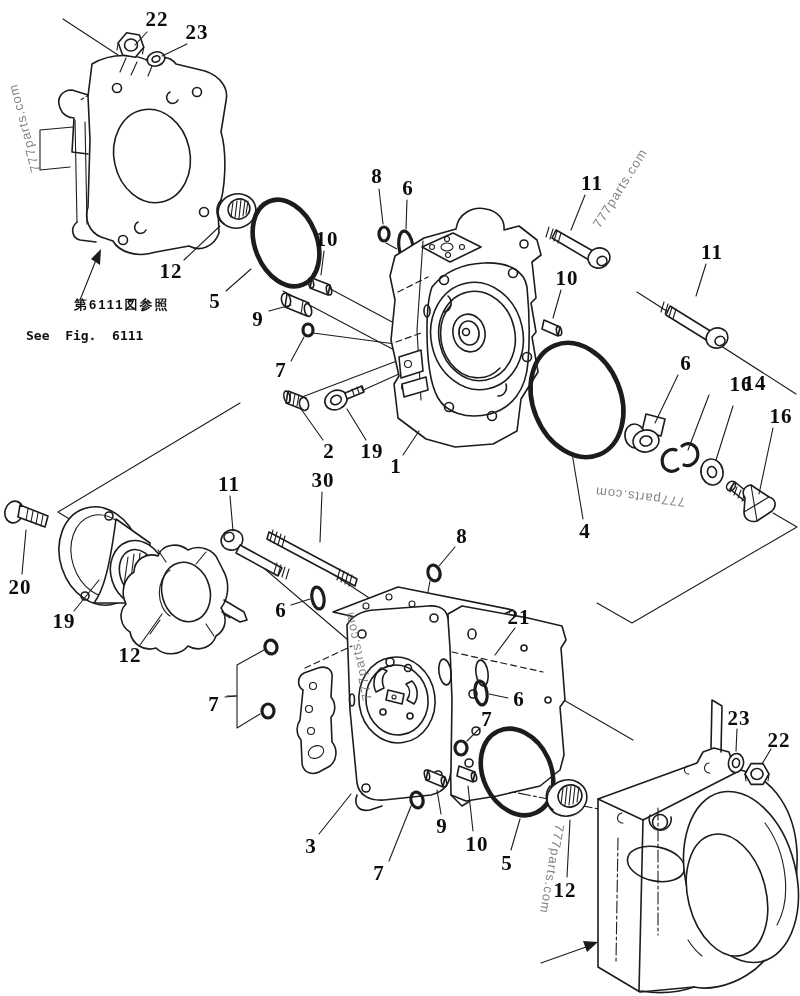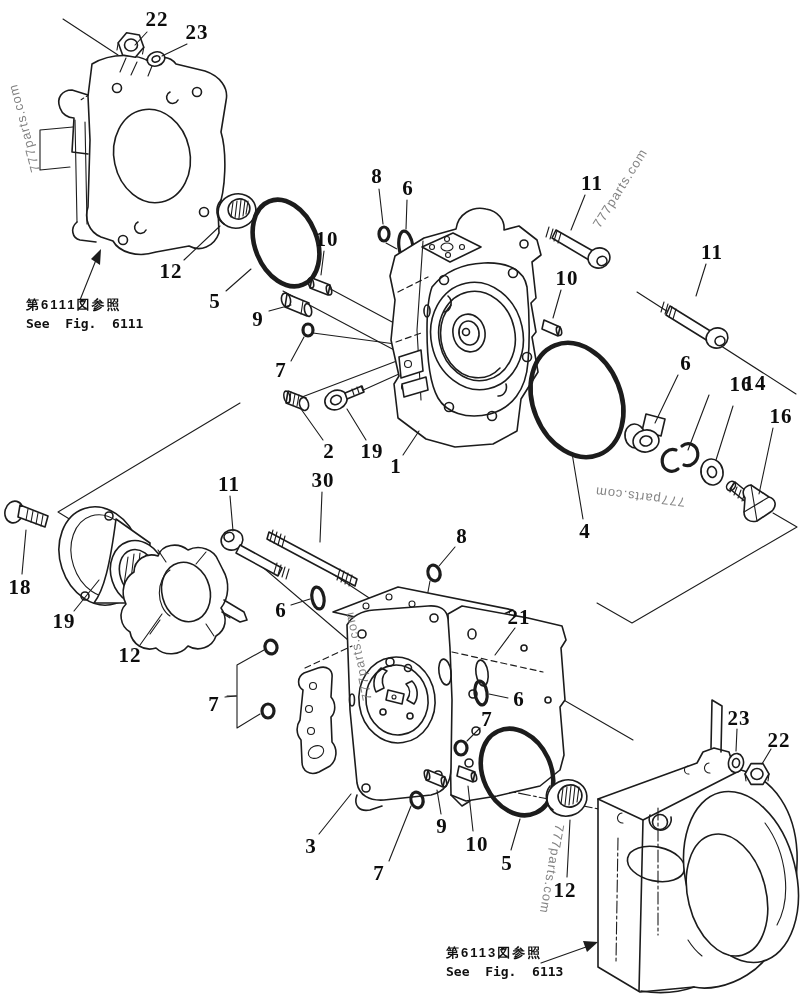--- a/index.html
+++ b/index.html
@@ -13,22 +13,22 @@
   svg .thin{stroke-width:1.1;}
   svg .dash{stroke-dasharray:6 4;stroke-width:1.2;}
   svg .cl{stroke-dasharray:12 3 3 3;stroke-width:1.1;}
   svg .solid{fill:#1c1c1c;stroke:none;}
   .co{position:absolute;transform:translate(-50%,-50%);
       font:700 21px "Liberation Serif",serif;color:#0d0d0d;letter-spacing:1px;white-space:nowrap;}
   .wm{position:absolute;transform:translate(-50%,-50%) rotate(var(--r));
       font:400 13px "Liberation Sans",sans-serif;color:#6e6e6e;opacity:.85;
       letter-spacing:1px;white-space:nowrap;}
   .figref{position:absolute;color:#101010;}
-  .figref .jp{font:700 13px "Liberation Sans",sans-serif;letter-spacing:2px;white-space:pre;}
-  .figref .en{font:700 13px "DejaVu Sans Mono",monospace;white-space:pre;margin-top:2px;}
+  .figref .jp{font:700 13px "Liberation Sans",sans-serif;letter-spacing:2px;white-space:pre;margin-left:48px;}
+  .figref .en{font:700 13px "DejaVu Sans Mono",monospace;white-space:pre;margin-top:14px;}
 </style>
 </head>
 <body>
 
 <div id="stage">
 
 <svg id="art" width="800" height="996" viewBox="0 0 800 996">
 
   <g>
     <path class="thin" d="M63,19 L118,55"></path>
@@ -380,24 +380,20 @@
       <div class="wm" style="left: 620px; top: 188px; --r: -58deg;">777parts.com</div>
       <div class="wm" style="left: 640px; top: 497px; --r: 187deg;">777parts.com</div>
       <div class="wm" style="left: 358px; top: 656px; --r: -102deg;">777parts.com</div>
       <div class="wm" style="left: 552px; top: 869px; --r: 100deg;">777parts.com</div>
     </div>
 
 <div class="figref" id="figref-6111" style="left:26px;top:296px;">
   <div class="jp">第6111図参照</div>
   <div class="en">See  Fig.  6111</div>
 </div>
-<div class="figref" id="figref-6113" style="left:446px;top:944px;">
-  <div class="jp">第6113図参照</div>
-  <div class="en">See  Fig.  6113</div>
-</div>
 
 <div id="labels">
       <div class="co" style="left: 157px; top: 19px;">22</div>
       <div class="co" style="left: 197px; top: 32px;">23</div>
       <div class="co" style="left: 171px; top: 271px;">12</div>
       <div class="co" style="left: 215px; top: 301px;">5</div>
       <div class="co" style="left: 258px; top: 319px;">9</div>
       <div class="co" style="left: 281px; top: 370px;">7</div>
       <div class="co" style="left: 329px; top: 451px;">2</div>
       <div class="co" style="left: 372px; top: 451px;">19</div>
@@ -406,21 +402,21 @@
       <div class="co" style="left: 408px; top: 188px;">6</div>
       <div class="co" style="left: 327px; top: 239px;">10</div>
       <div class="co" style="left: 592px; top: 183px;">11</div>
       <div class="co" style="left: 567px; top: 278px;">10</div>
       <div class="co" style="left: 712px; top: 252px;">11</div>
       <div class="co" style="left: 686px; top: 363px;">6</div>
       <div class="co" style="left: 755px; top: 383px;">14</div>
       <div class="co" style="left: 741px; top: 384px;">16</div>
       <div class="co" style="left: 781px; top: 416px;">16</div>
       <div class="co" style="left: 585px; top: 531px;">4</div>
-      <div class="co" style="left: 20px; top: 587px;">18</div>
+      <div class="co" style="left: 20px; top: 587px;">20</div>
       <div class="co" style="left: 64px; top: 621px;">19</div>
       <div class="co" style="left: 130px; top: 655px;">12</div>
       <div class="co" style="left: 229px; top: 484px;">11</div>
       <div class="co" style="left: 323px; top: 480px;">30</div>
       <div class="co" style="left: 281px; top: 610px;">6</div>
       <div class="co" style="left: 462px; top: 536px;">8</div>
       <div class="co" style="left: 519px; top: 617px;">21</div>
       <div class="co" style="left: 519px; top: 699px;">6</div>
       <div class="co" style="left: 487px; top: 719px;">7</div>
       <div class="co" style="left: 214px; top: 704px;">7</div>

